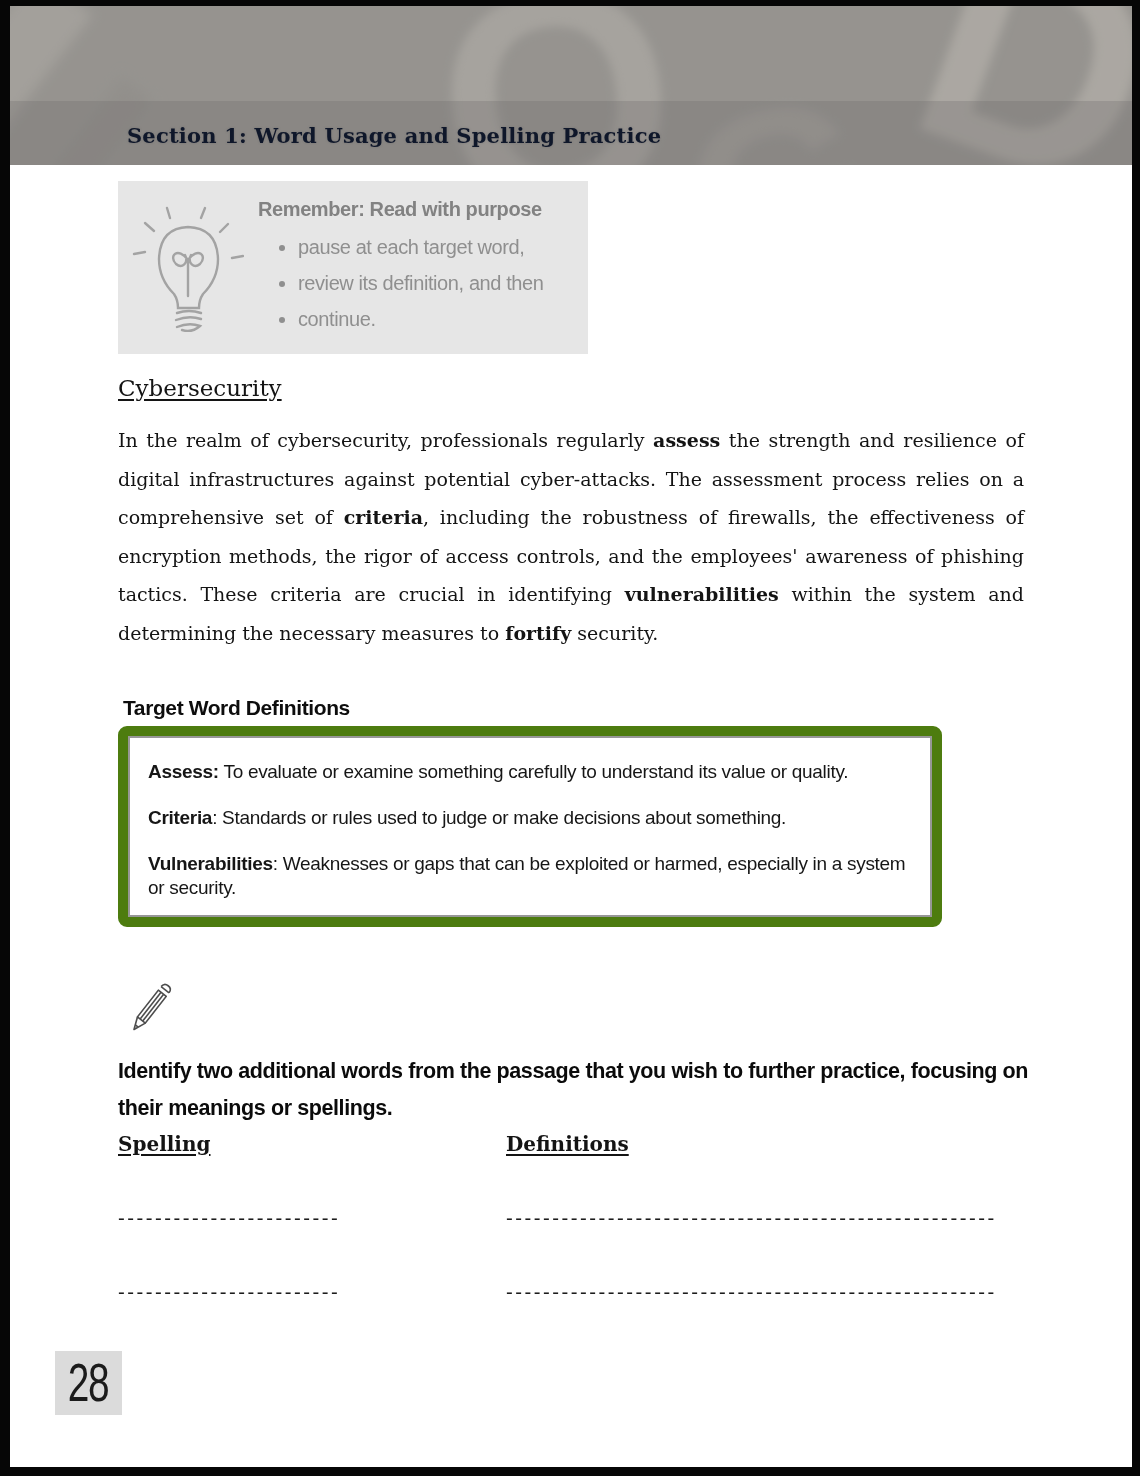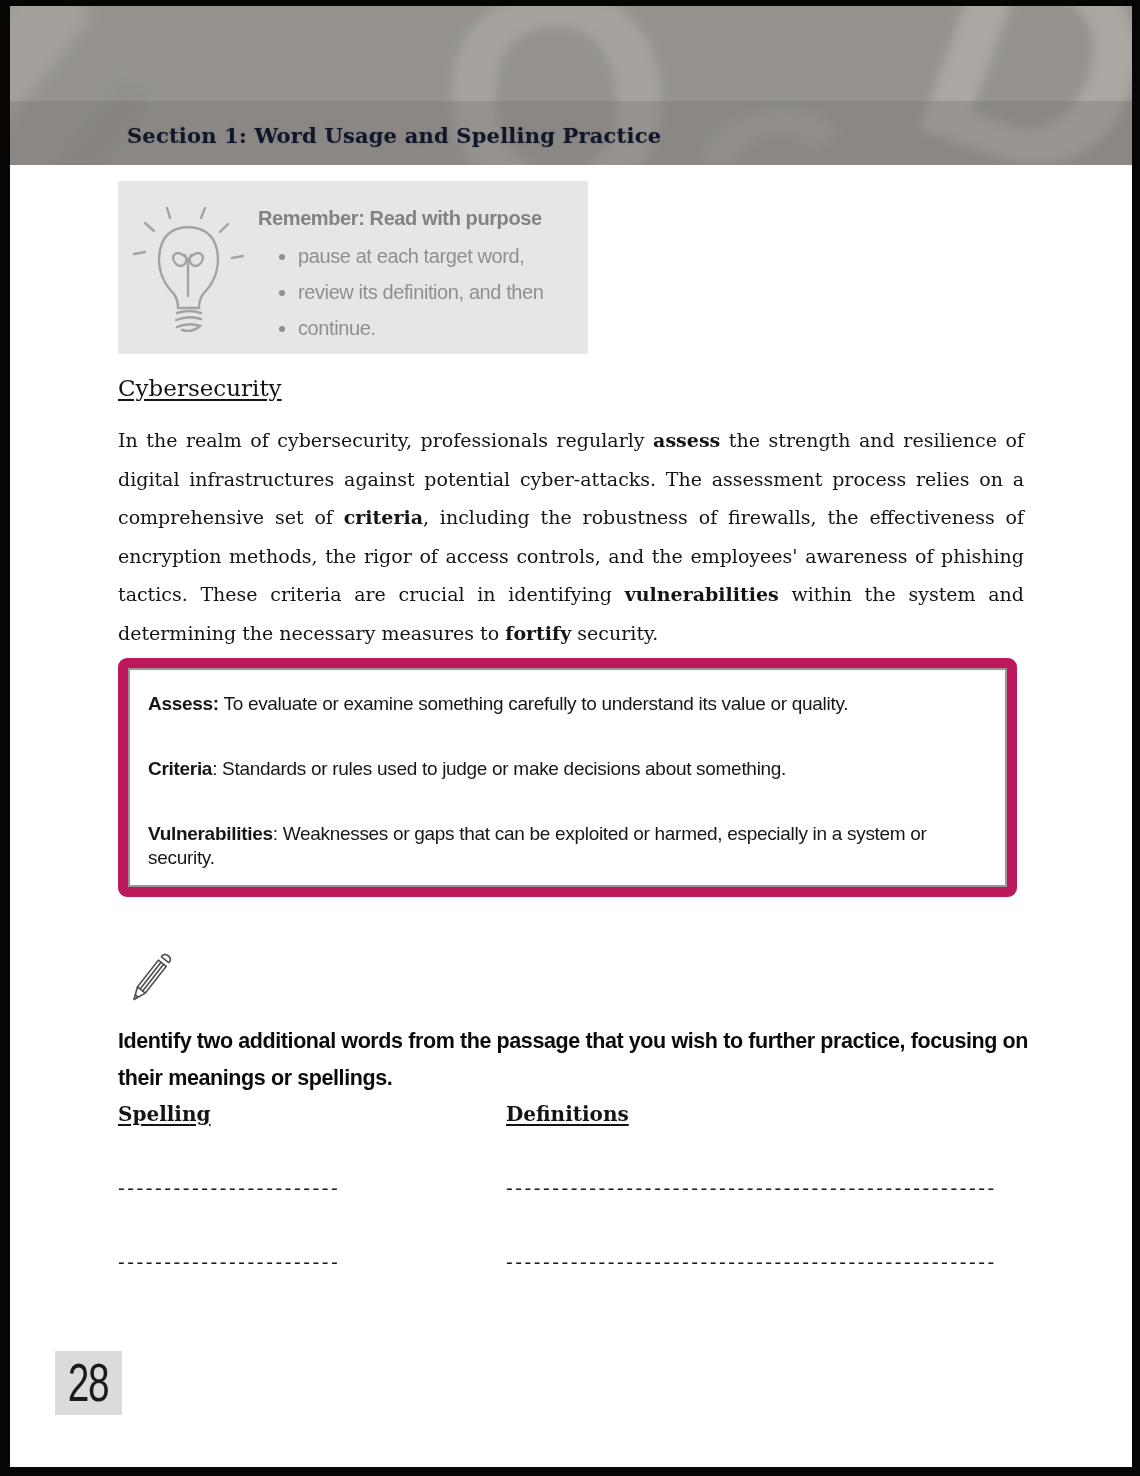--- a/index.html
+++ b/index.html
@@ -35,45 +35,45 @@
     position:absolute; left:117px; bottom:17px; color:#0f172a;
     font-family:"DejaVu Serif", serif; font-weight:700; font-size:21px; letter-spacing:0.2px;
     text-shadow:0 0 2px rgba(90,90,90,0.5);
   }
 
   .content { padding:0 110px 0 108px; }
 
   
   .reminder-box { margin-top:16px; width:470px; height:173px; background:#e6e6e6; display:flex; }
   .bulb-wrap { width:140px; display:flex; align-items:center; justify-content:center; padding-top:8px; }
-  .reminder-text { padding-top:26px; font-family:"Liberation Sans", sans-serif; }
+  .reminder-text { padding-top:17px; font-family:"Liberation Sans", sans-serif; }
   .reminder-title { font-weight:700; font-size:20px; letter-spacing:-0.4px; color:#828282; }
   .reminder-bullets { margin-top:8px; padding-left:40px; list-style:disc; }
   .reminder-bullets li { font-size:20px; letter-spacing:-0.4px; color:#8f8f8f; line-height:36px; }
 
   
   .passage-heading {
     margin-top:21px; font-size:23px; font-weight:400; color:#141414;
     text-decoration:underline; text-underline-offset:3px; display:inline-block;
   }
   .passage {
     margin-top:20px; width:906px; font-size:19px; line-height:38.5px;
     text-align:justify; color:#141414;
   }
   .passage .b { font-weight:700; }
 
   
   .def-heading {
     margin-top:44px; padding-left:5px; font-family:"Liberation Sans", sans-serif;
     font-weight:700; font-size:21px; letter-spacing:-0.4px; color:#0d0d0d;
   }
-  .def-box { margin-top:6px; width:899px; border:10px solid #be185d; border-radius:9px; background:#a9a9a9; }
+  .def-box { margin-top:6px; width:824px; border:10px solid #4d7c0f; border-radius:9px; background:#a9a9a9; }
   .def-box-inner { border:2px solid #979797; background:#ffffff; padding:22px 20px 15px 18px; }
   .def-item { font-family:"Liberation Sans", sans-serif; font-size:19px; letter-spacing:-0.3px; color:#161616; line-height:24px; }
-  .def-item + .def-item { margin-top:41px; }
+  .def-item + .def-item { margin-top:22px; }
   .def-term { font-weight:700; }
 
   
   .pencil-wrap { margin-top:50px; margin-left:0px; height:62px; }
   .prompt {
     margin-top:14px; width:912px; font-family:"Liberation Sans", sans-serif;
     font-weight:700; font-size:21.5px; letter-spacing:-0.4px; color:#0b0b0b; line-height:37px;
   }
   .cols { margin-top:5px; display:grid; grid-template-columns:372px 1fr; row-gap:0;gap:16px; }
   .col-head {
@@ -145,20 +145,21 @@
           <li>continue.</li>
         </ul>
       </div>
     </div>
 
     <div>
       <h2 class="passage-heading">Cybersecurity</h2>
     </div>
     <p class="passage"><span>In the realm of cybersecurity, professionals regularly </span><span class="b">assess</span><span> the strength and resilience of digital infrastructures against potential cyber-attacks. The assessment process relies on a comprehensive set of </span><span class="b">criteria</span><span>, including the robustness of firewalls, the effectiveness of encryption methods, the rigor of access controls, and the employees' awareness of phishing tactics. These criteria are crucial in identifying </span><span class="b">vulnerabilities</span><span> within the system and determining the necessary measures to </span><span class="b">fortify</span><span> security.</span></p>
 
+    <h3 class="def-heading">Target Word Definitions</h3>
     <div class="def-box">
       <div class="def-box-inner">
         <p class="def-item"><span class="def-term">Assess:</span><span> To evaluate or examine something carefully to understand its value or quality.</span></p>
         <p class="def-item"><span class="def-term">Criteria</span><span>: Standards or rules used to judge or make decisions about something.</span></p>
         <p class="def-item"><span class="def-term">Vulnerabilities</span><span>: Weaknesses or gaps that can be exploited or harmed, especially in a system or security.</span></p>
       </div>
     </div>
 
     <div class="pencil-wrap">
       <svg width="64" height="64" viewBox="0 0 64 64" fill="none">

